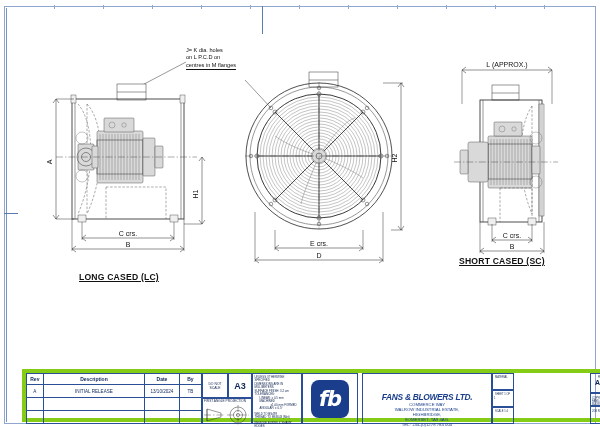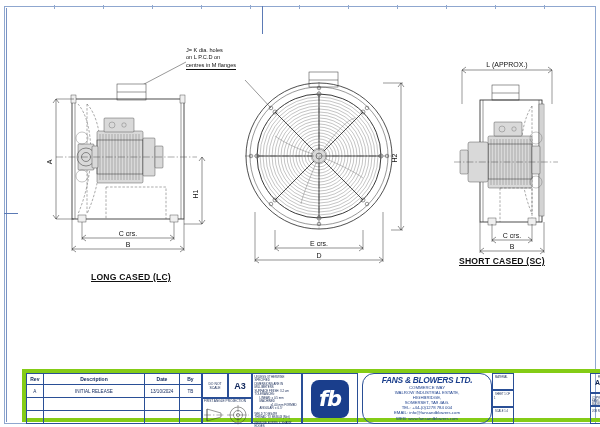--- a/index.html
+++ b/index.html
@@ -64,21 +64,21 @@
   .projlab{position:absolute;left:1px;top:0px;font-size:3.2px;}
   .notesbox{position:absolute;left:226px;top:0;width:50px;height:51px;
             padding:1.5px 1.5px;font-size:2.9px;line-height:3.5px;}
   .logobox{position:absolute;left:276px;top:0;width:56px;height:51px;
            display:flex;align-items:center;justify-content:center;}
   .logo{width:38px;height:38px;border-radius:8px;background:#1a3e8c;
         position:relative;display:flex;align-items:center;justify-content:center;}
   .logo span{color:#fff;font-size:21px;font-weight:bold;font-style:italic;
              letter-spacing:-1px;font-family:"DejaVu Sans",sans-serif;}
   .addrbox{position:absolute;left:336px;top:0;width:130px;height:51px;
-           text-align:center;color:#1a3e8c;padding-top:1px;border-radius:12px;}
+           text-align:center;color:#1a3e8c;padding-top:18px;}
   .addrbox .cname{font-size:8.4px;font-weight:bold;font-style:italic;
                   letter-spacing:-.3px;white-space:nowrap;}
   .addrbox .aline{font-size:4.3px;line-height:5.1px;}
 
   .rblock{position:absolute;left:466px;top:0;width:123px;height:51px;}
   .r-c1{position:absolute;left:0;top:0;width:22px;height:51px;}
   .r-c1 div{height:17px;padding:1px 1px;font-size:2.8px;}
   .r-mid{position:absolute;left:22px;top:0;width:76px;height:51px;}
   .r-mid .m1{height:20px;}
   .r-mid .m2{height:13px;}
@@ -208,21 +208,21 @@
       <text class="lbl" x="94" y="184" text-anchor="middle">C crs.</text>
 
       <line class="dimln" x1="38" y1="197" x2="150" y2="197"></line>
       <path class="dimln" d="M42 194 L38 197 L42 200"></path>
       <path class="dimln" d="M146 194 L150 197 L146 200"></path>
       <line class="thin" x1="38" y1="167" x2="38" y2="199"></line>
       <line class="thin" x1="150" y1="167" x2="150" y2="199"></line>
       <text class="lbl" x="94" y="195" text-anchor="middle">B</text>
     </svg>
   </div>
-  <div class="caption" style="left:79px;top:272px;margin-left:12px;">LONG CASED (LC)</div>
+  <div class="caption" style="left:79px;top:272px;">LONG CASED (LC)</div>
 
   <div class="view" style="left:243px;top:62px;">
     <svg width="190" height="215" viewBox="0 0 190 215">
 
       <rect class="fillw" x="66" y="10" width="29" height="15"></rect>
       <line class="thin" x1="66" y1="18" x2="95" y2="18"></line>
 
       <circle class="ln" cx="76" cy="94" r="73" stroke-width="0.8" fill="none"></circle>
 
       <circle class="thin" cx="76" cy="94" r="69" fill="none"></circle>

